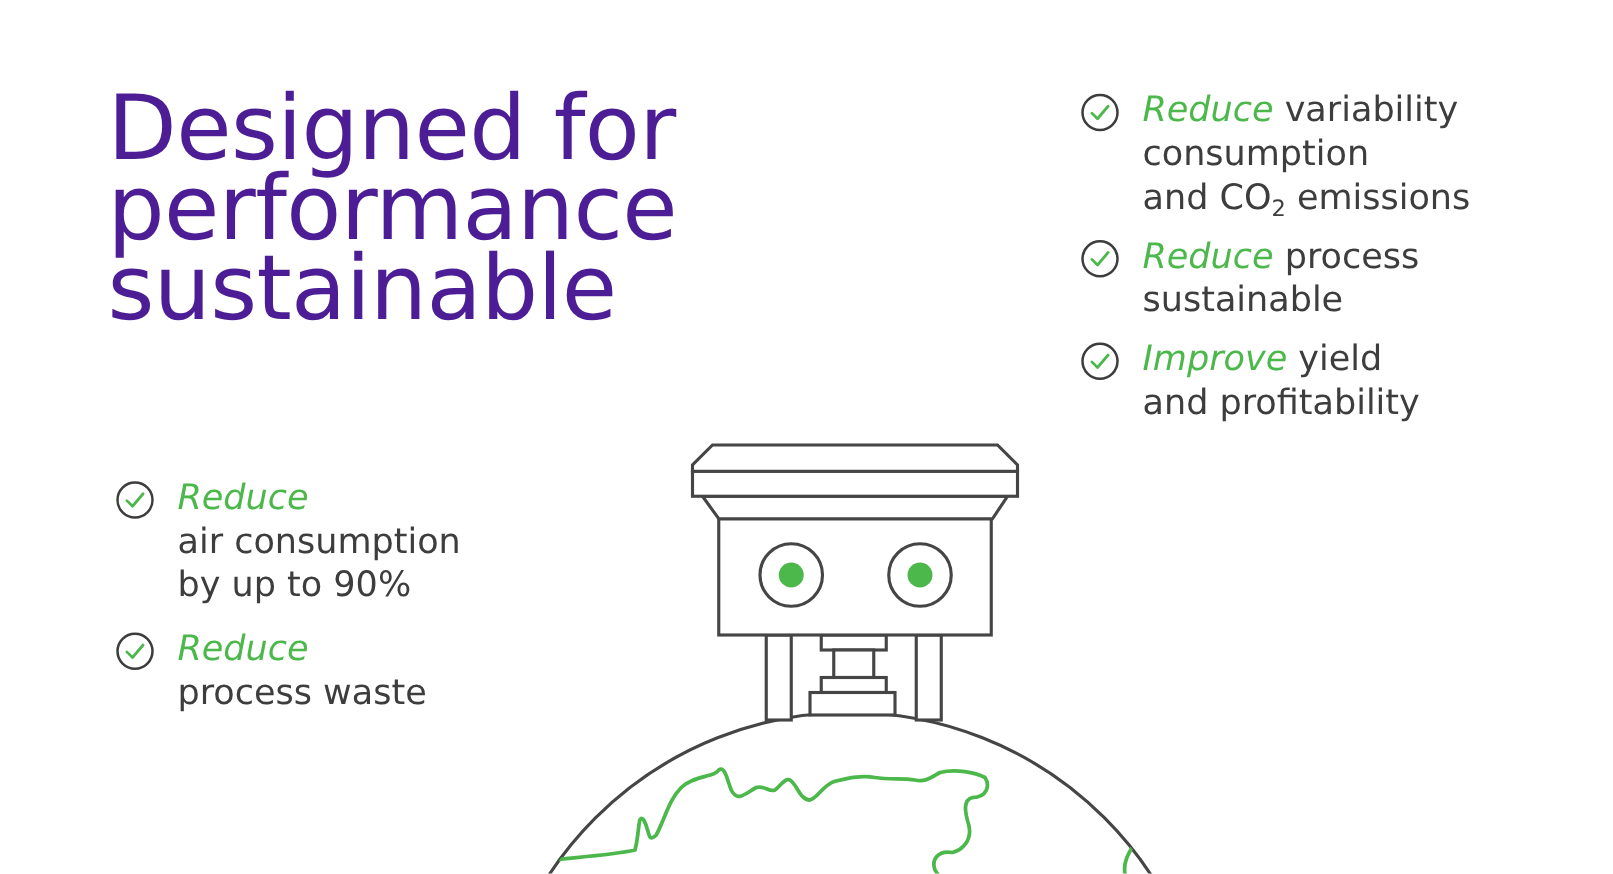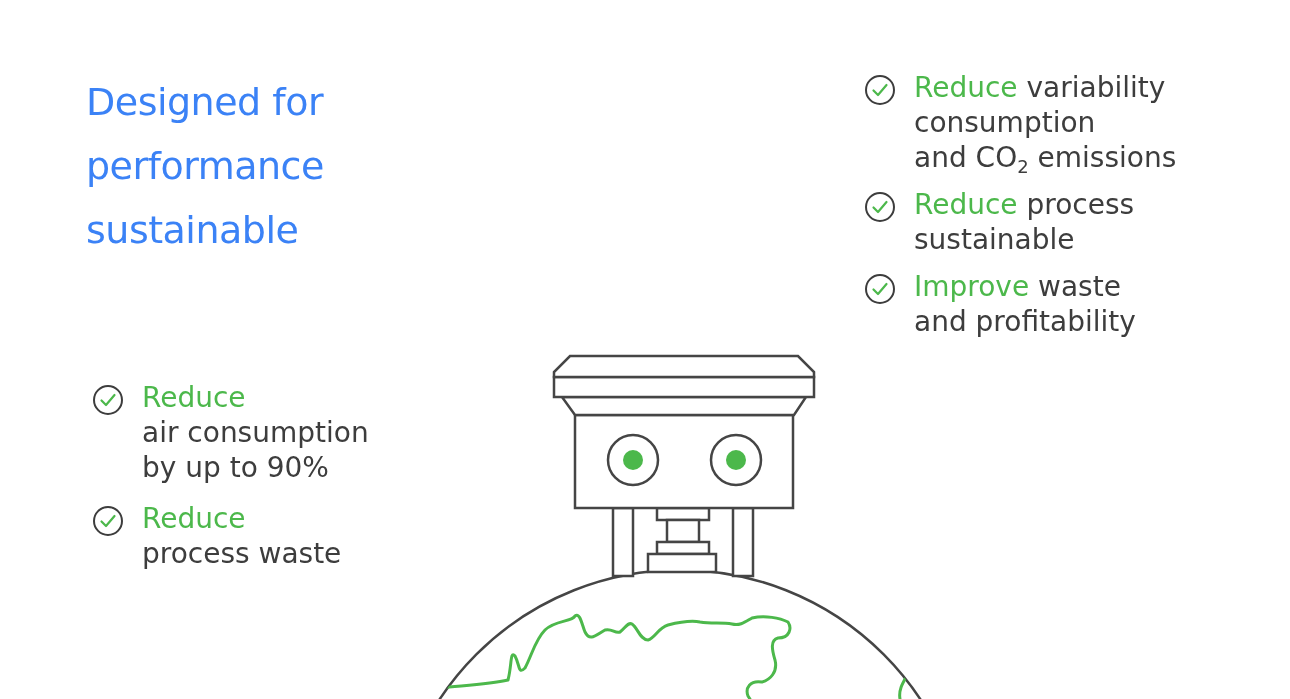--- a/index.html
+++ b/index.html
@@ -3,31 +3,31 @@
 <meta charset="utf-8">
 <style>
   html, body { margin: 0; padding: 0; }
   body {
     width: 1290px; height: 699px; overflow: hidden; position: relative;
     background: #ffffff;
     font-family: "DejaVu Sans", sans-serif;
   }
   .headline {
     position: absolute; left: 86px; top: 70px; margin: 0;
-    color: #3b82f6; font-weight: normal;
-    font-size: 38px; line-height: 64px; letter-spacing: -0.5px;
+    color: #4c1d95; font-weight: normal;
+    font-size: 72px; line-height: 64px; letter-spacing: -0.5px;
   }
   .benefits { position: absolute; margin: 0; padding: 0; list-style: none; }
   .benefits.right { left: 864px; top: 70px; }
   .benefits.left { left: 92px; top: 380px; }
   .benefit { position: relative; padding-left: 50px; margin-bottom: 12px;
     color: #3d3d3d; font-size: 28px; line-height: 35px; }
   .benefits.left .benefit { margin-bottom: 16px; }
   .benefit .check { position: absolute; left: 0; top: 4px; width: 32px; height: 32px; }
-  .benefit .accent { color: #4cb84b; }
+  .benefit .accent { color: #4cb84b; font-style: italic; }
   .benefit .line { display: block; }
   .benefit sub { font-size: 18px; line-height: 0; vertical-align: -6px; }
   .illustration { position: absolute; left: 0; top: 0; width: 1290px; height: 699px; pointer-events: none; }
 </style>
 </head>
 <body>
 
 <h1 class="headline">
   <span class="line" style="display:block">Designed for</span>
   <span class="line" style="display:block">performance</span>
@@ -57,21 +57,21 @@
       <span class="accent">Reduce</span><span> process</span>
     </span>
     <span class="line">sustainable</span>
   </li>
   <li class="benefit">
     <svg class="check" viewBox="0 0 32 32">
       <circle cx="16" cy="16" r="14" fill="none" stroke="#3d3d3d" stroke-width="2"></circle>
       <path d="M9.5 16.5 L14 21 L22.5 11" fill="none" stroke="#4cb84b" stroke-width="2.2" stroke-linecap="round" stroke-linejoin="round"></path>
     </svg>
     <span class="line">
-      <span class="accent">Improve</span><span> waste</span>
+      <span class="accent">Improve</span><span> yield</span>
     </span>
     <span class="line">and profitability</span>
   </li>
 </ul>
 
 <ul class="benefits left">
   <li class="benefit">
     <svg class="check" viewBox="0 0 32 32">
       <circle cx="16" cy="16" r="14" fill="none" stroke="#3d3d3d" stroke-width="2"></circle>
       <path d="M9.5 16.5 L14 21 L22.5 11" fill="none" stroke="#4cb84b" stroke-width="2.2" stroke-linecap="round" stroke-linejoin="round"></path>

